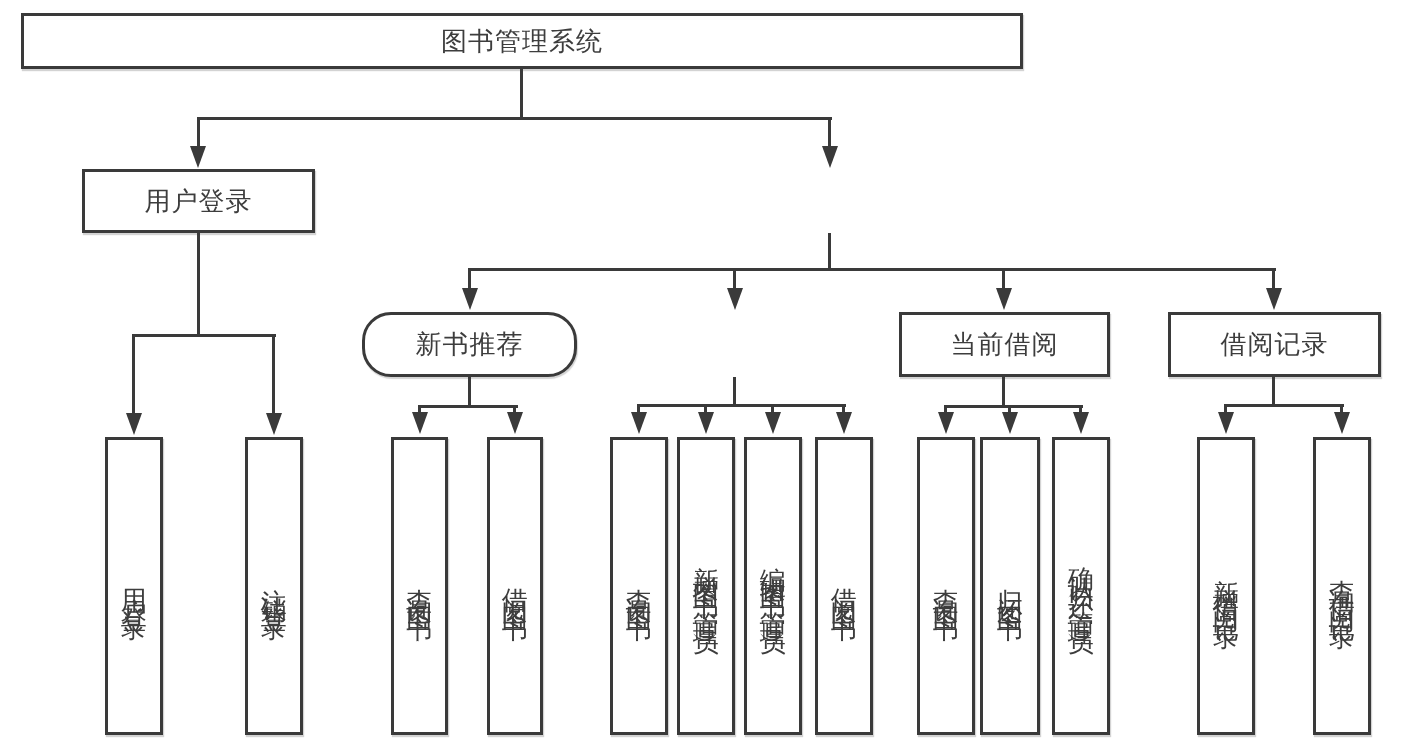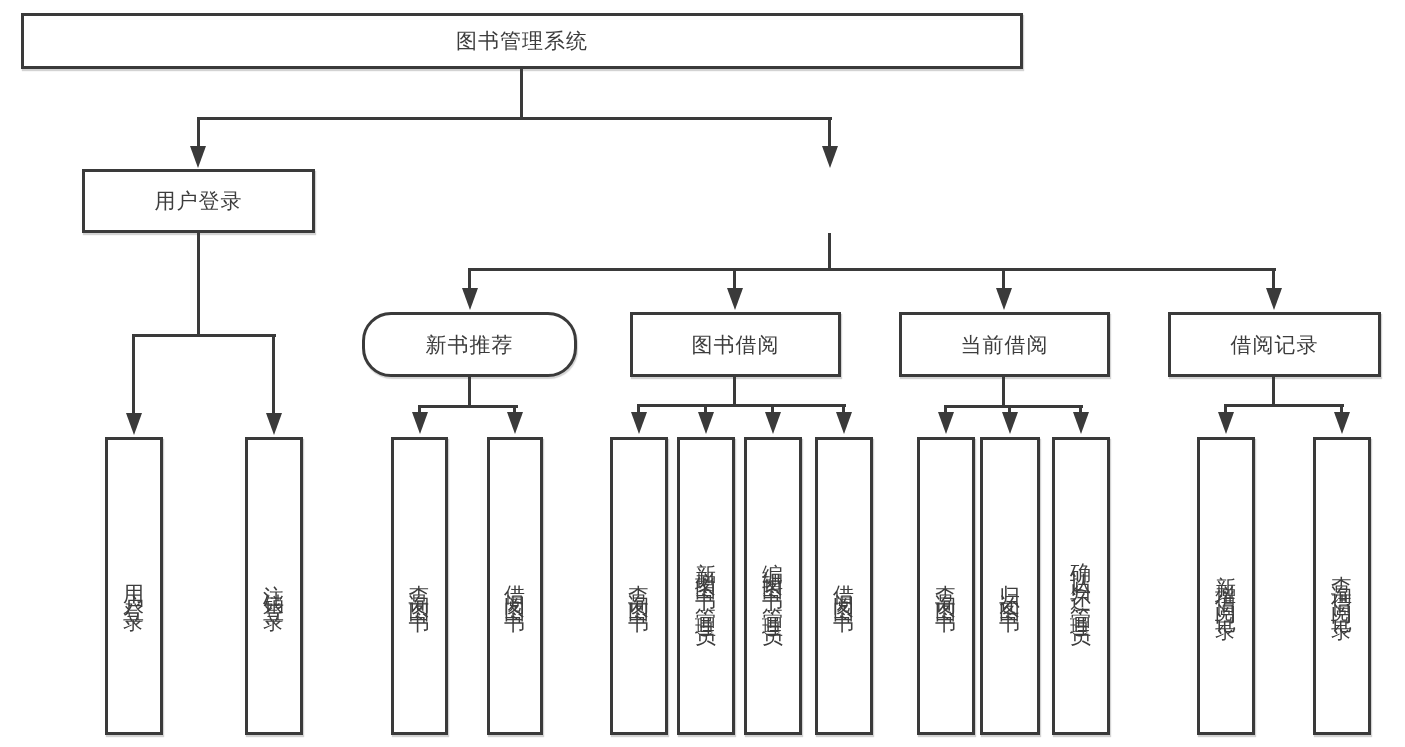--- a/index.html
+++ b/index.html
@@ -13,21 +13,21 @@
     overflow: hidden;
   }
   .box {
     position: absolute;
     box-sizing: border-box;
     border: 3px solid var(--line, #3a3a3a);
     background: #fff;
     display: flex;
     align-items: center;
     justify-content: center;
-    font-size: 21px;
+    font-size: 26px;
     letter-spacing: 1px;
     box-shadow: 1px 2px 1px rgba(130,130,130,0.35);
   }
   .vtext {
     writing-mode: vertical-rl;
     text-orientation: mixed;
     letter-spacing: 9px;
     line-height: 1.1;
     white-space: nowrap;
   }
@@ -84,23 +84,20 @@
   <div class="arrow" style="left:462px; top:288px;"></div>
   <div class="line" style="left:733px; top:268px; width:3px; height:22px;"></div>
   <div class="arrow" style="left:727px; top:288px;"></div>
   <div class="line" style="left:1002px; top:268px; width:3px; height:22px;"></div>
   <div class="arrow" style="left:996px; top:288px;"></div>
   <div class="line" style="left:1272px; top:268px; width:3px; height:22px;"></div>
   <div class="arrow" style="left:1266px; top:288px;"></div>
 
   <div class="box" style="left:362px; top:312px; width:215px; height:65px;border-radius:29px;">
     <span>新书推荐</span>
-  </div>
-  <div class="box" style="left:630px; top:312px; width:211px; height:65px;">
-    <span>图书借阅</span>
   </div>
   <div class="box" style="left:1168px; top:312px; width:213px; height:65px;">
     <span>借阅记录</span>
   </div>
   <div class="box" style="left:899px; top:312px; width:211px; height:65px;">
     <span>当前借阅</span>
   </div>
 
   <div class="line" style="left:468px; top:377px; width:3px; height:31px;"></div>
   <div class="line" style="left:418px; top:405px; width:100px; height:3px;"></div>

